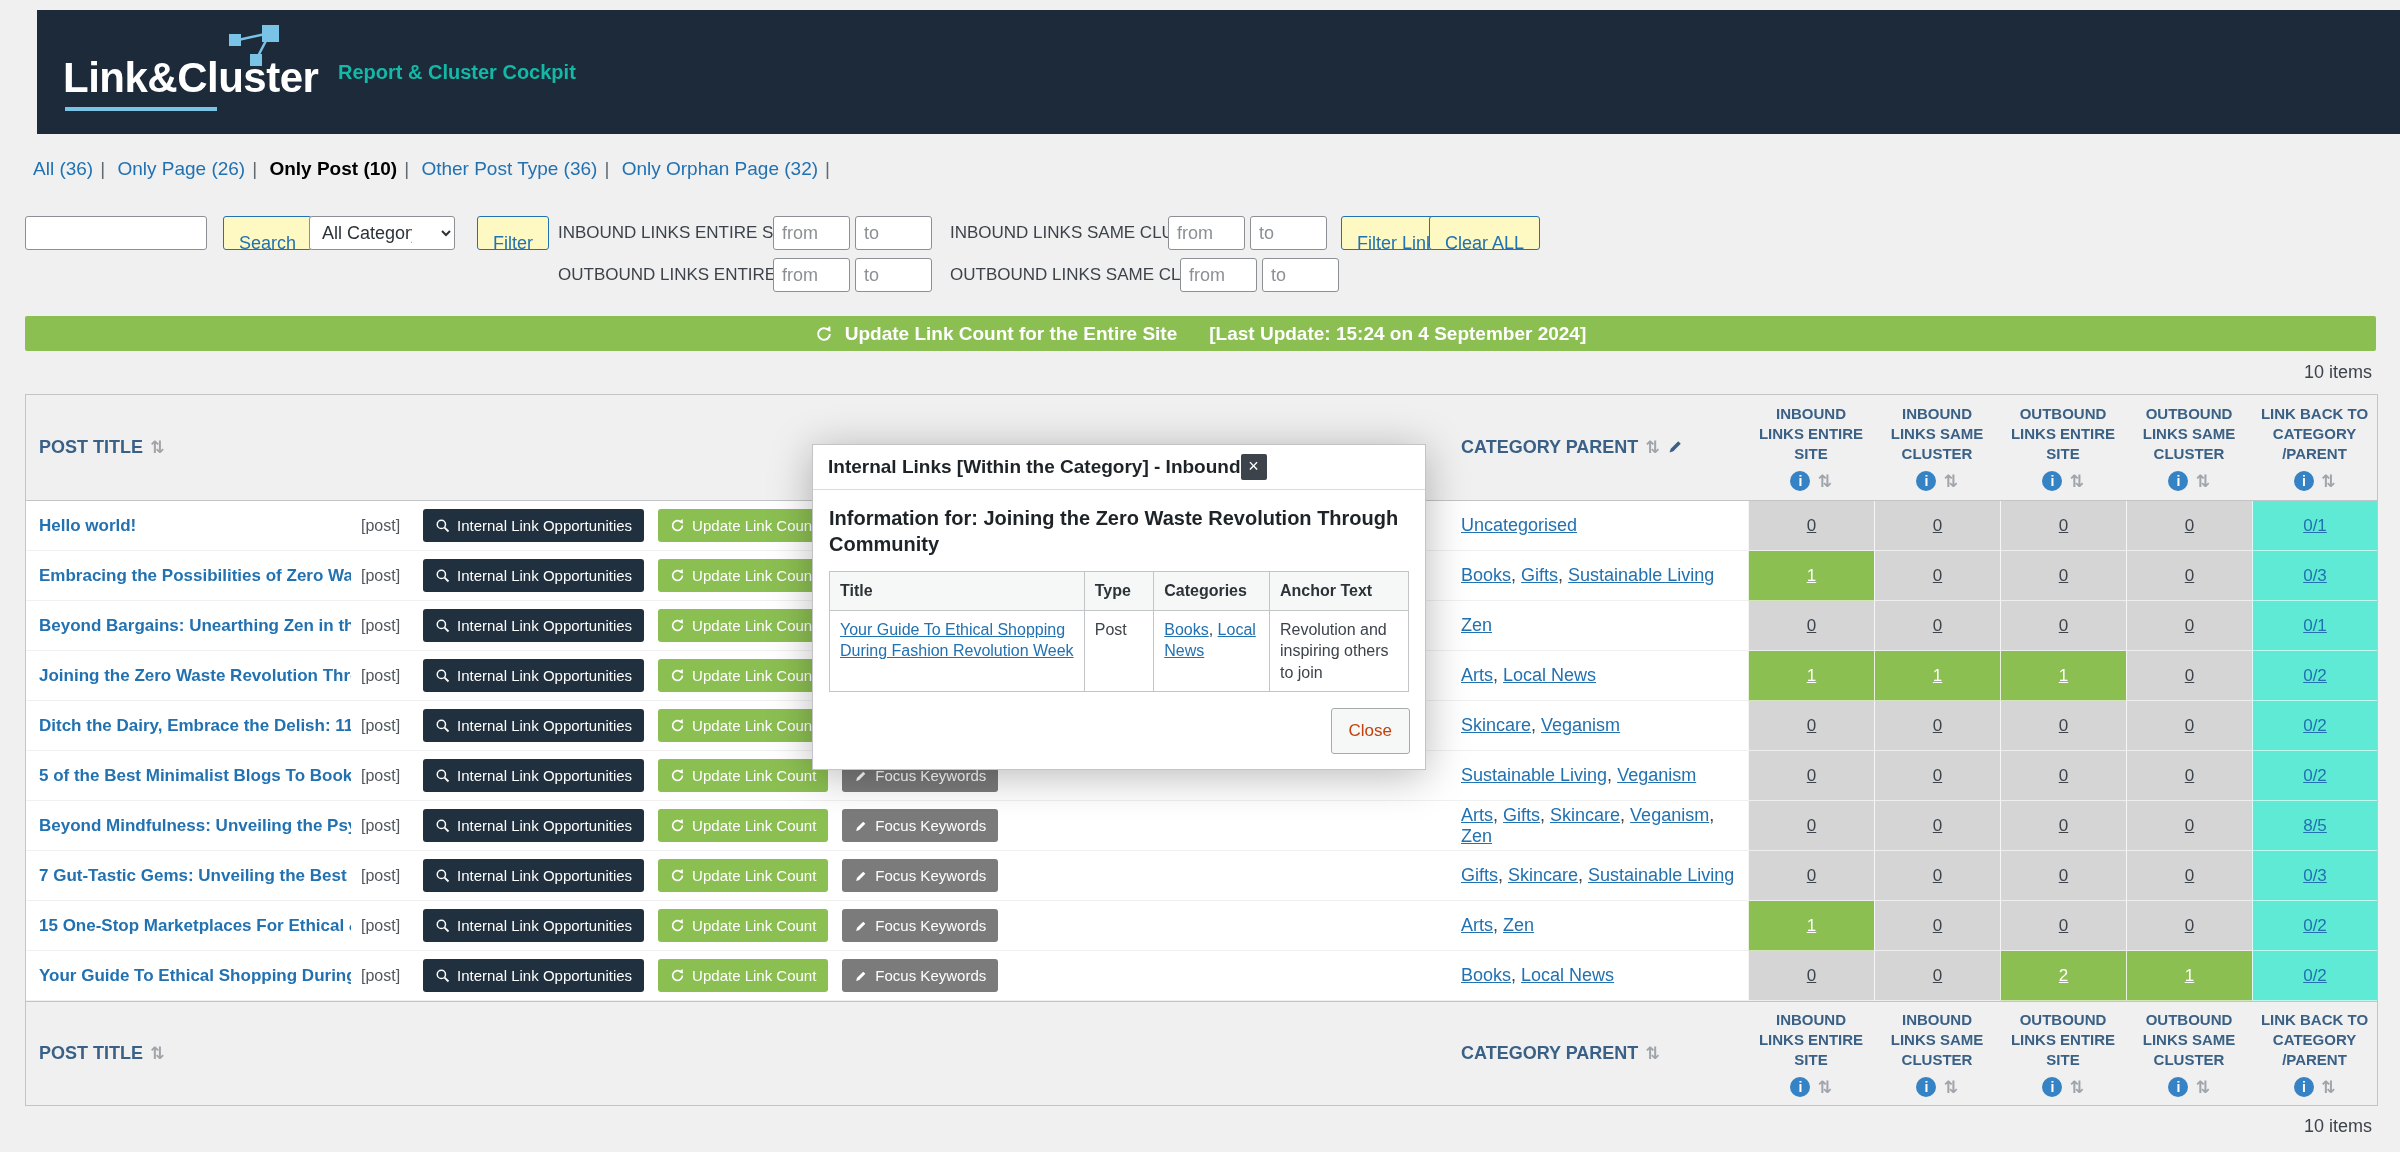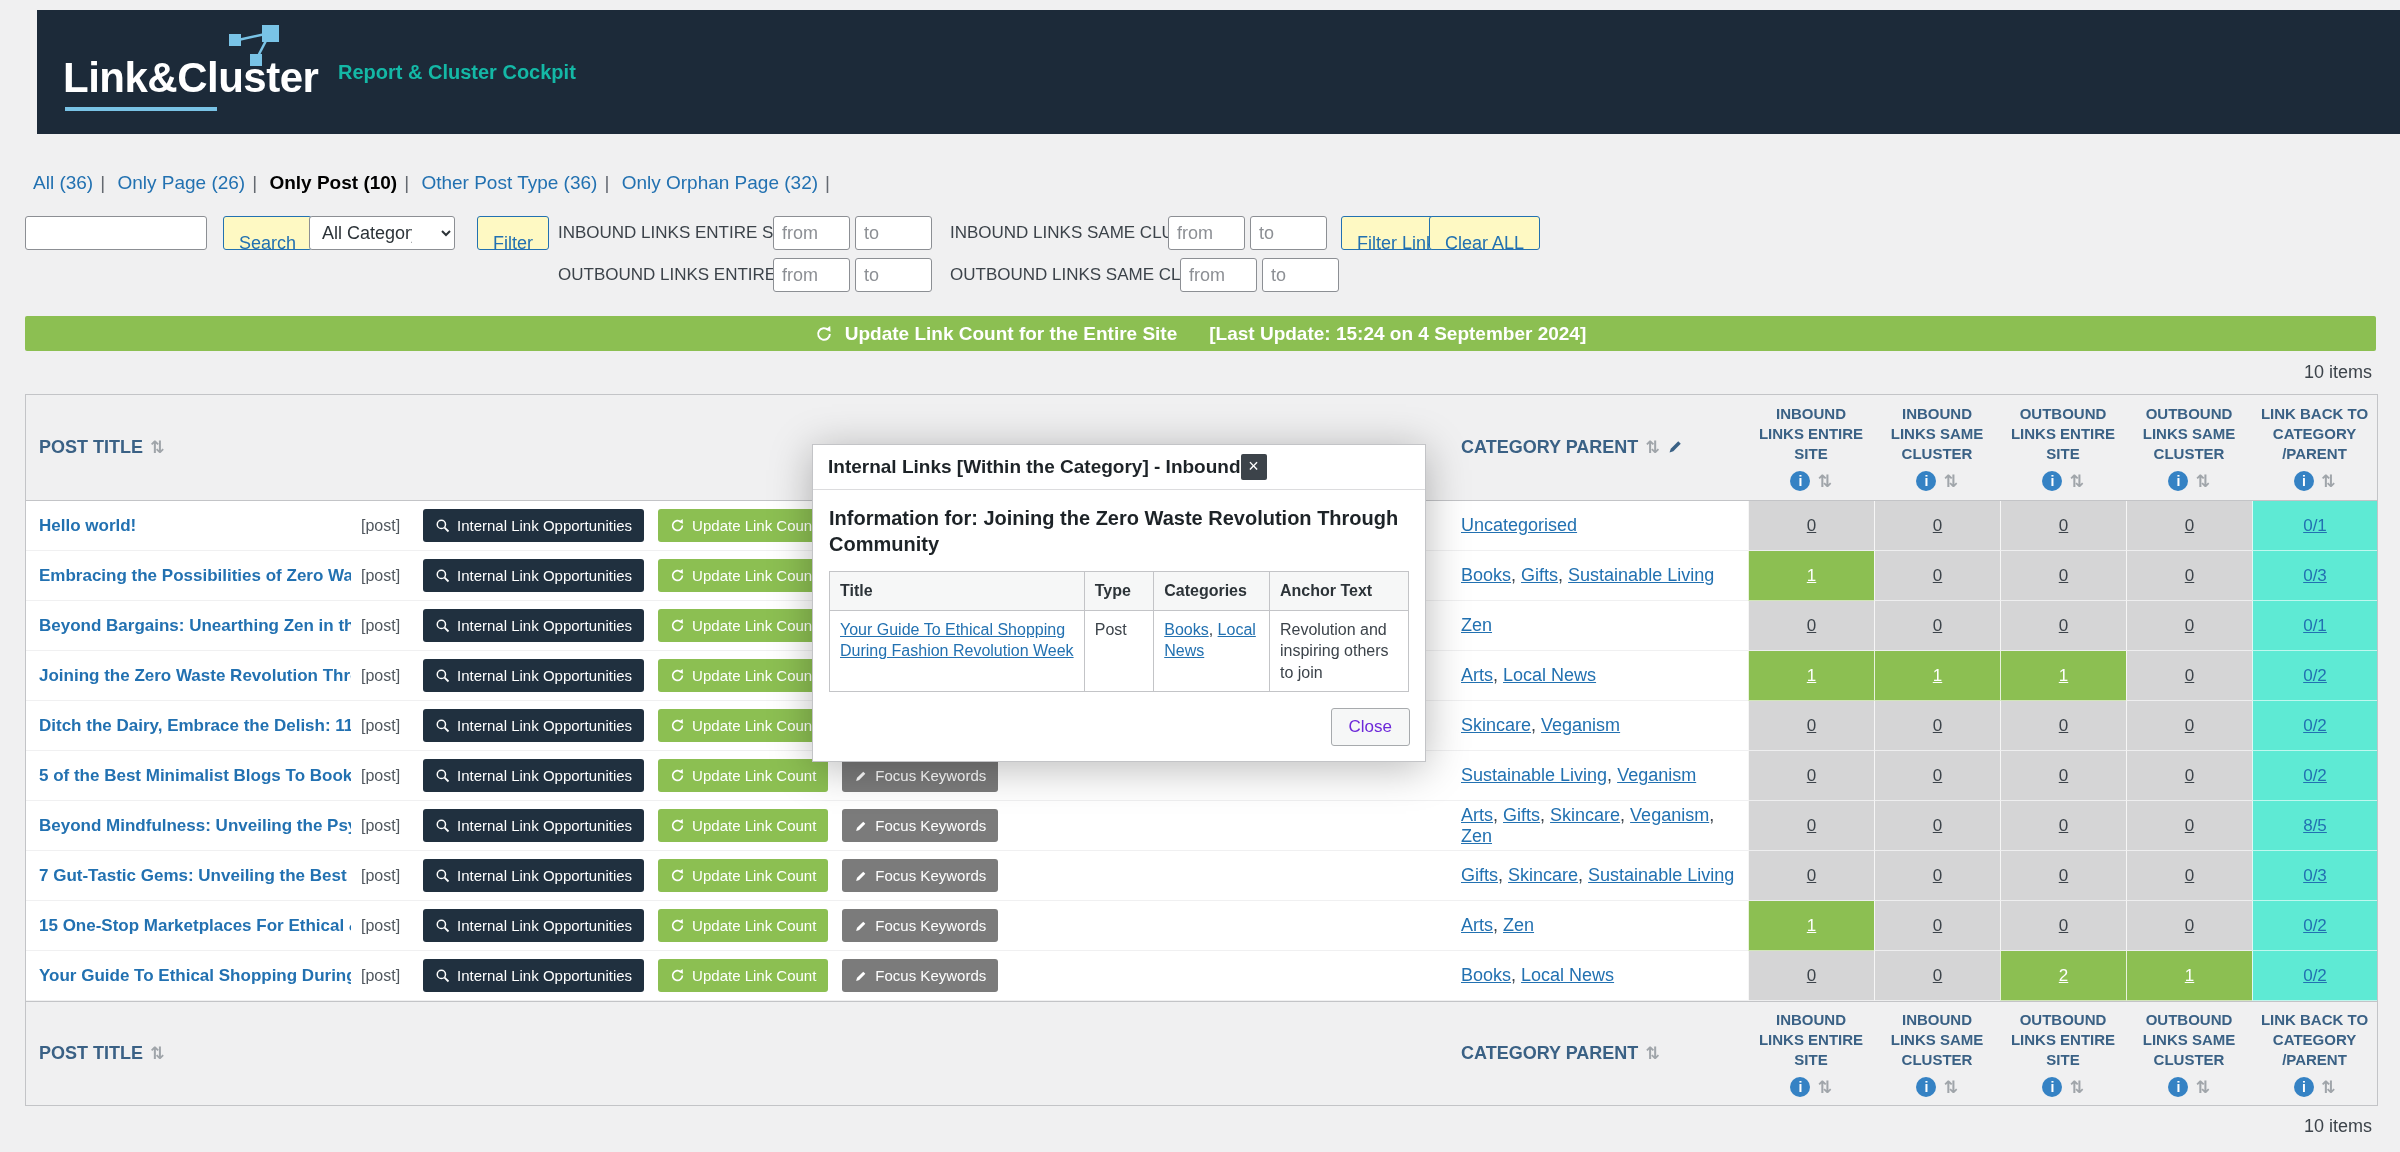--- a/index.html
+++ b/index.html
@@ -14,21 +14,21 @@
 
   
   .app-header { position:absolute; left:37px; top:10px; right:0; height:124px; background:#1c2a39; display:flex; align-items:center; }
   .logo { position:relative; width:235px; height:100px; margin-left:26px; flex-shrink:0; }
   .logo-text { position:absolute; left:0; bottom:20px; font-size:42px; font-weight:bold; color:#fff; letter-spacing:-0.5px; white-space:nowrap; }
   .logo-underline { position:absolute; left:2px; bottom:11px; width:152px; height:4px; background:#79c3e6; }
   .logo-icon { position:absolute; right:6px; top:2px; }
   .app-title { color:#14b8a6; font-size:20px; font-weight:bold; margin-left:40px; white-space:nowrap;text-align:center; }
 
   
-  .view-filters { position:absolute; left:33px; top:172px; font-size:19px; color:#3c434a; }
+  .view-filters { position:absolute; left:33px; top:158px; font-size:19px; color:#3c434a; }
   .view-filters a { color:#2271b1; text-decoration:none; }
   .view-filters a.current { color:#000; font-weight:bold; }
   .vf-sep { color:#646970; margin:0 7px; }
 
   
   .filter-bar { position:absolute; left:25px; top:212px; right:24px; height:96px; }
   .fb { position:absolute; top:4px; }
   .fb.row2 { top:46px; }
   .txt { height:34px; border:1px solid #8c8f94; border-radius:3px; background:#fff; font-size:18px; padding:0 8px; color:#2c3338; font-family:inherit; }
   .txt::placeholder { color:#8c8f94; }
@@ -101,21 +101,21 @@
   .modal-header { display:flex; justify-content:flex-start; align-items:center; padding:9px 9px 9px 15px; border-bottom:1px solid #dcdcde; }
   .modal-title { font-size:19px; font-weight:bold; color:#1d2327; }
   .modal-close { width:26px; height:26px; background:#3c434a; color:#fff; text-align:center; line-height:25px; font-size:18px; border-radius:2px; cursor:pointer; flex-shrink:0; }
   .modal-body { padding:15px 16px 6px; }
   .modal-heading { font-size:20px; font-weight:bold; color:#1d2327; line-height:1.3; margin-bottom:14px; }
   .modal-table { border-collapse:collapse; width:100%; font-size:16px; color:#3c434a; }
   .modal-table th, .modal-table td { border:1px solid #c3c4c7; padding:8px 10px; text-align:left; vertical-align:top; line-height:1.35; }
   .modal-table th { background:#f6f7f7; font-weight:bold; color:#2c3338; }
   .m-title a { color:#2271b1; text-decoration:underline; }
   .modal-footer { display:flex; justify-content:flex-end; padding:10px 15px 15px; }
-  .modal-close-btn { height:38px; padding:0 17px; background:#f6f7f7; border:1px solid #a7aaad; border-radius:3px; color:#6d28d9; font-size:17px; }
+  .modal-close-btn { height:46px; padding:0 17px; background:#f6f7f7; border:1px solid #a7aaad; border-radius:3px; color:#c2410c; font-size:17px; }
 </style>
 </head>
 <body>
 
 <div class="app-header">
   <div class="logo">
     <svg class="logo-icon" width="72" height="46" viewBox="0 0 72 46">
       <line x1="18" y1="16" x2="50" y2="9" stroke="#79c3e6" stroke-width="2.5"></line>
       <line x1="50" y1="9" x2="36" y2="36" stroke="#79c3e6" stroke-width="2.5"></line>
       <rect x="42" y="1" width="17" height="17" fill="#79c3e6"></rect>

